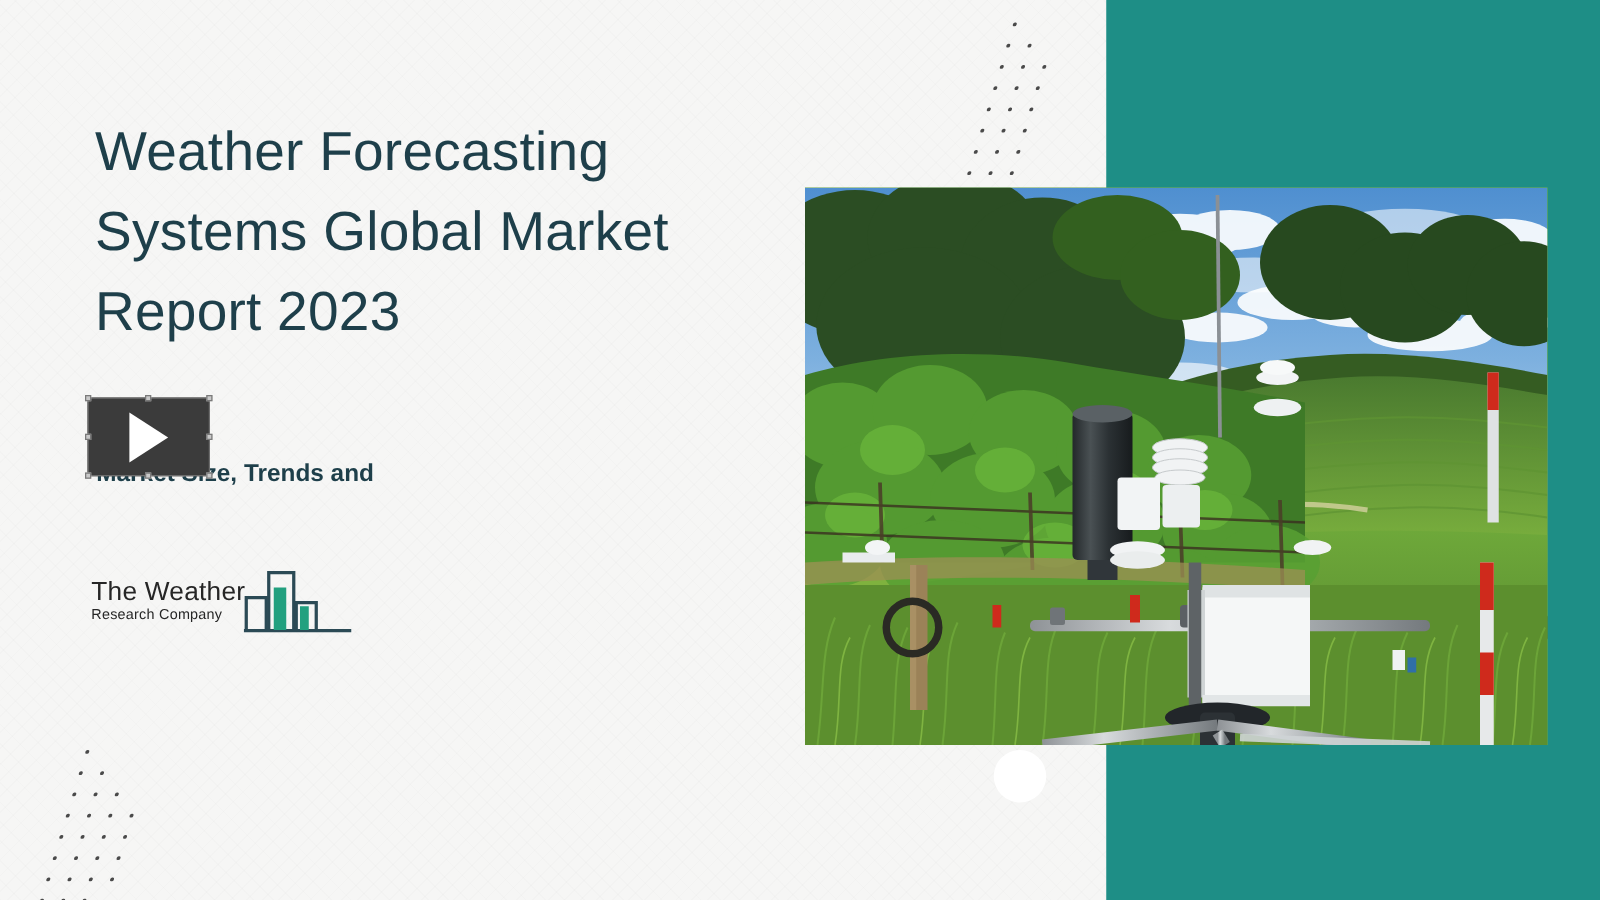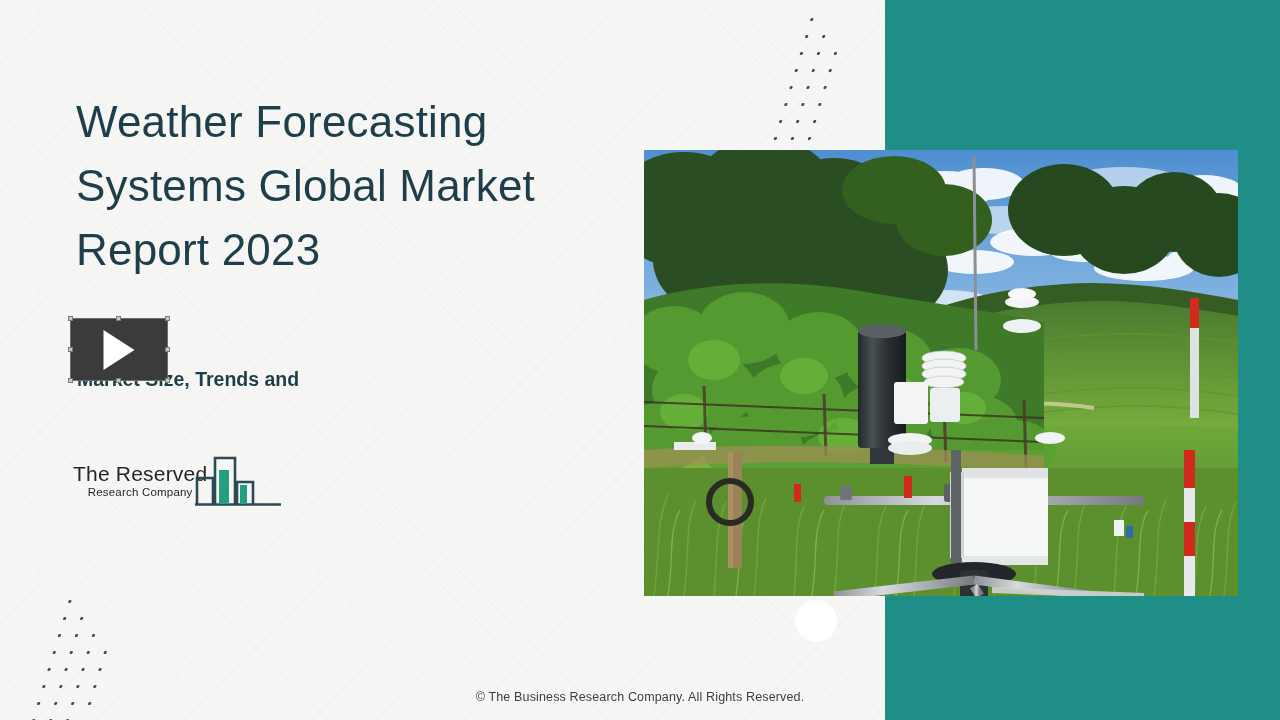--- a/index.html
+++ b/index.html
@@ -78,21 +78,21 @@
   .play-button .h-ml{left:-3px;top:50%;margin-top:-3px;}
   .play-button .h-mr{right:-3px;top:50%;margin-top:-3px;}
 
   
   .logo { position:absolute; left:70px; top:452px; width:212px; height:62px; }
   .logo .logo-text {
     position:absolute; left:3px; top:10px;
     color:#262626;
   }
   .logo .logo-line1 { font-size:21px; line-height:23px; letter-spacing:0.2px; font-weight:400; }
-  .logo .logo-line2 { font-size:11.5px; line-height:14px; letter-spacing:0.2px; font-weight:400;text-align:center; }
+  .logo .logo-line2 { font-size:11.5px; line-height:14px; letter-spacing:0.2px; font-weight:400; }
   .logo svg { position:absolute; left:125px; top:0px; }
 
   
   .photo {
     position:absolute; left:644px; top:150px;
     width:594px; height:446px;
     overflow:hidden;
     background:#7fb23e;
   }
   .photo svg { display:block; }
@@ -156,21 +156,21 @@
     <span class="handle h-tr"></span>
     <span class="handle h-ml"></span>
     <span class="handle h-mr"></span>
     <span class="handle h-bl"></span>
     <span class="handle h-bc"></span>
     <span class="handle h-br"></span>
   </div>
 
   <div class="logo">
     <div class="logo-text">
-      <div class="logo-line1">The Reserved</div>
+      <div class="logo-line1">The Weather</div>
       <div class="logo-line2">Research Company</div>
     </div>
     <svg width="88" height="60" viewBox="0 0 88 60">
 
       <path d="M2 52 L2 26 L18 26 L18 52" fill="none" stroke="#2b4a55" stroke-width="2.6"></path>
       <path d="M20 52 L20 6 L40 6 L40 52" fill="none" stroke="#2b4a55" stroke-width="2.6"></path>
       <path d="M42 52 L42 30 L58 30 L58 52" fill="none" stroke="#2b4a55" stroke-width="2.6"></path>
 
       <path d="M0 52.5 L86 52.5" stroke="#2b4a55" stroke-width="2.6" fill="none"></path>
 
@@ -426,17 +426,14 @@
         <rect x="546" y="148" width="9" height="30" fill="#cf2a1c"></rect>
       </g>
 
       <rect x="470" y="370" width="10" height="16" fill="#f0f2f3"></rect>
       <rect x="482" y="376" width="7" height="12" fill="#2f6fa8"></rect>
     </svg>
   </div>
 
   <div class="circle-accent"></div>
 
-  <div class="footer">
-    <span>© The Business Research Company. All Rights Reserved.</span>
-  </div>
 
 </div>
 
 </body></html>

